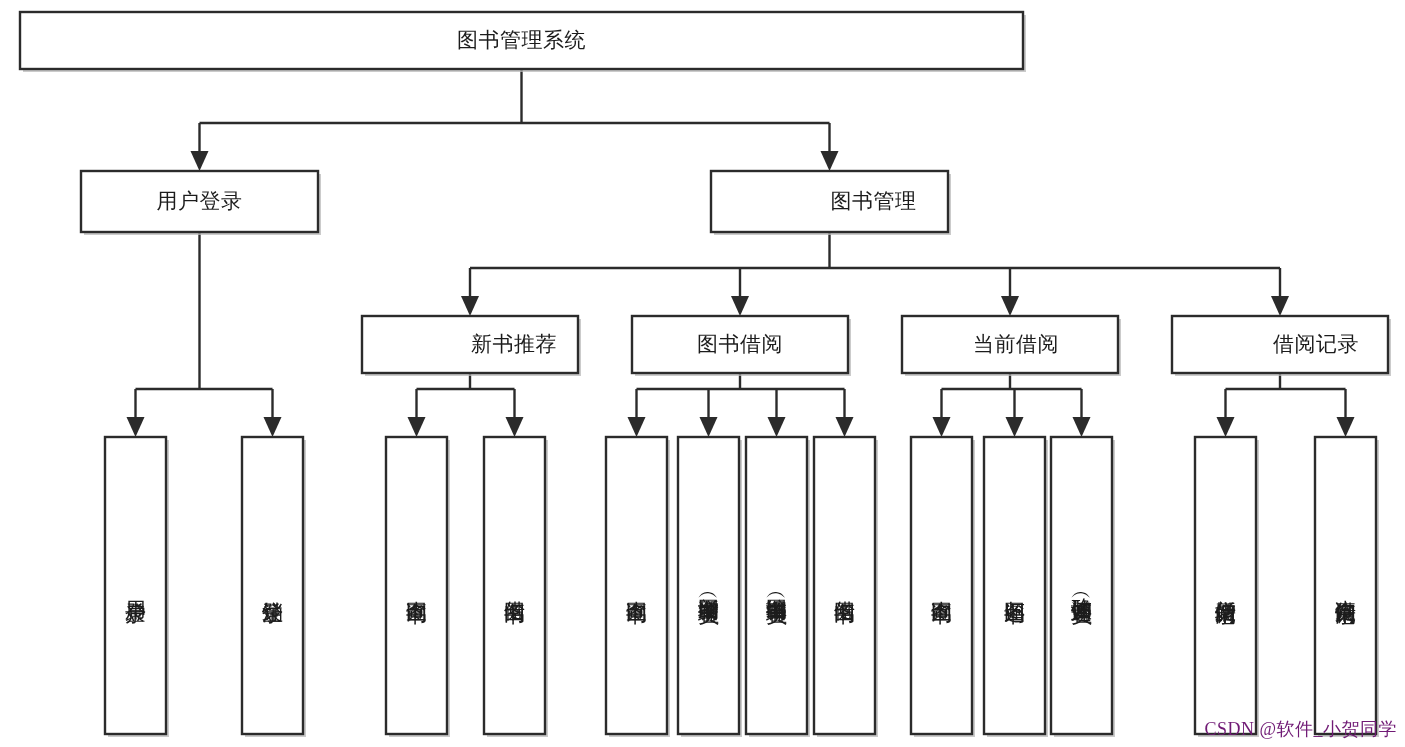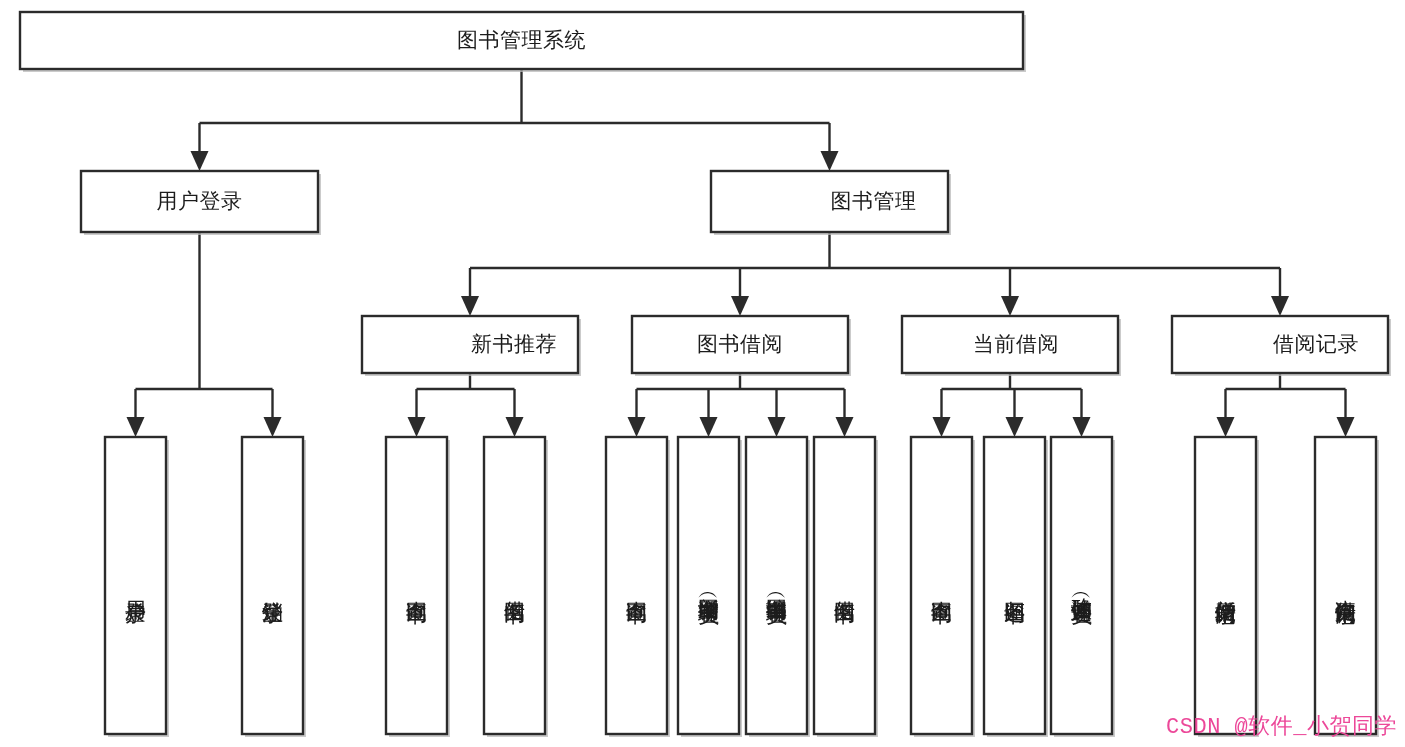--- a/index.html
+++ b/index.html
@@ -71,23 +71,23 @@
     letter-spacing: 1px;
     writing-mode: vertical-rl;
     text-orientation: upright;
     line-height: 1.05;
     pointer-events: none;
   }
   .watermark {
     position: absolute;
     right: 8px;
     bottom: 6px;
-    font-family: Liberation Mono, monospace;
-    font-size: 22px;
-    color: #ec4899;
+    font-family: Liberation Serif, serif;
+    font-size: 18px;
+    color: #701a75;
     letter-spacing: 0.5px;
     white-space: nowrap;
     pointer-events: none;
   }
 </style>
 </head>
 <body>
 
 <div id="diagram-root">
   <svg id="diagram-svg" viewBox="0 0 1405 747">

